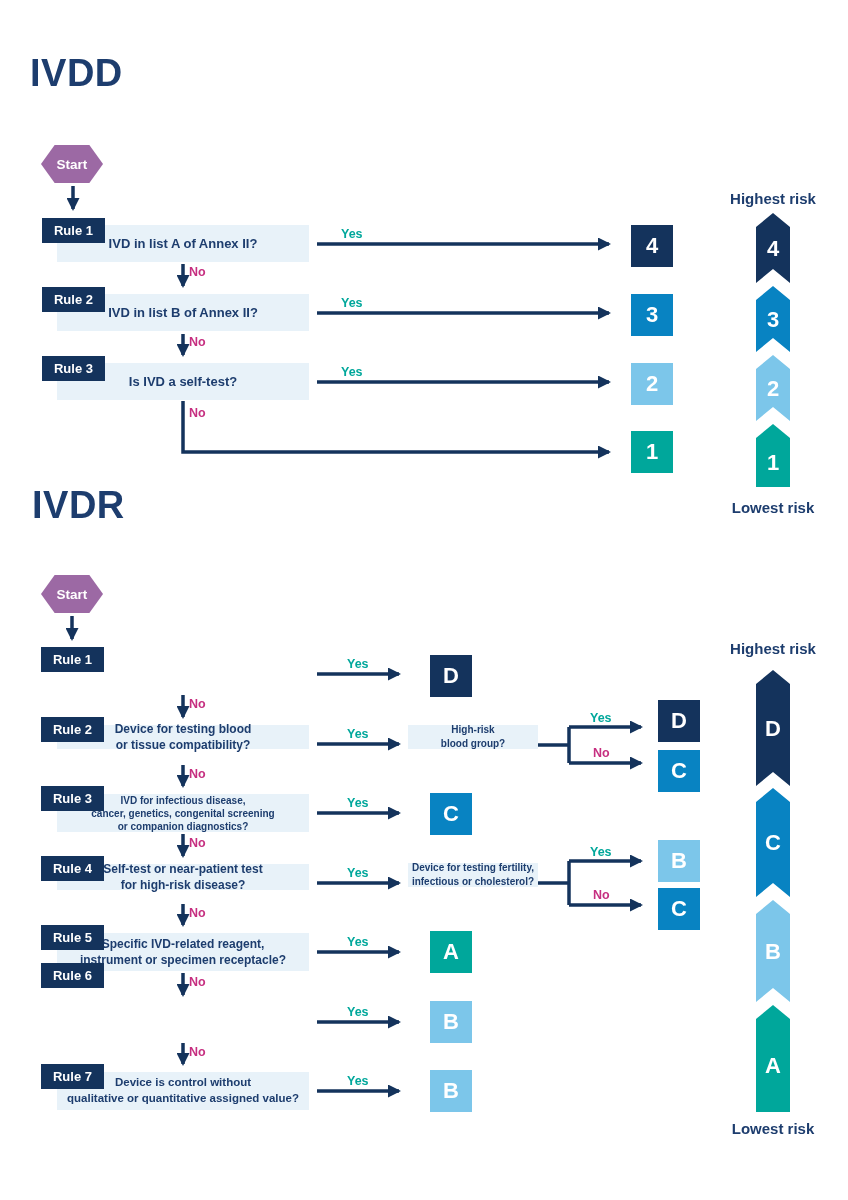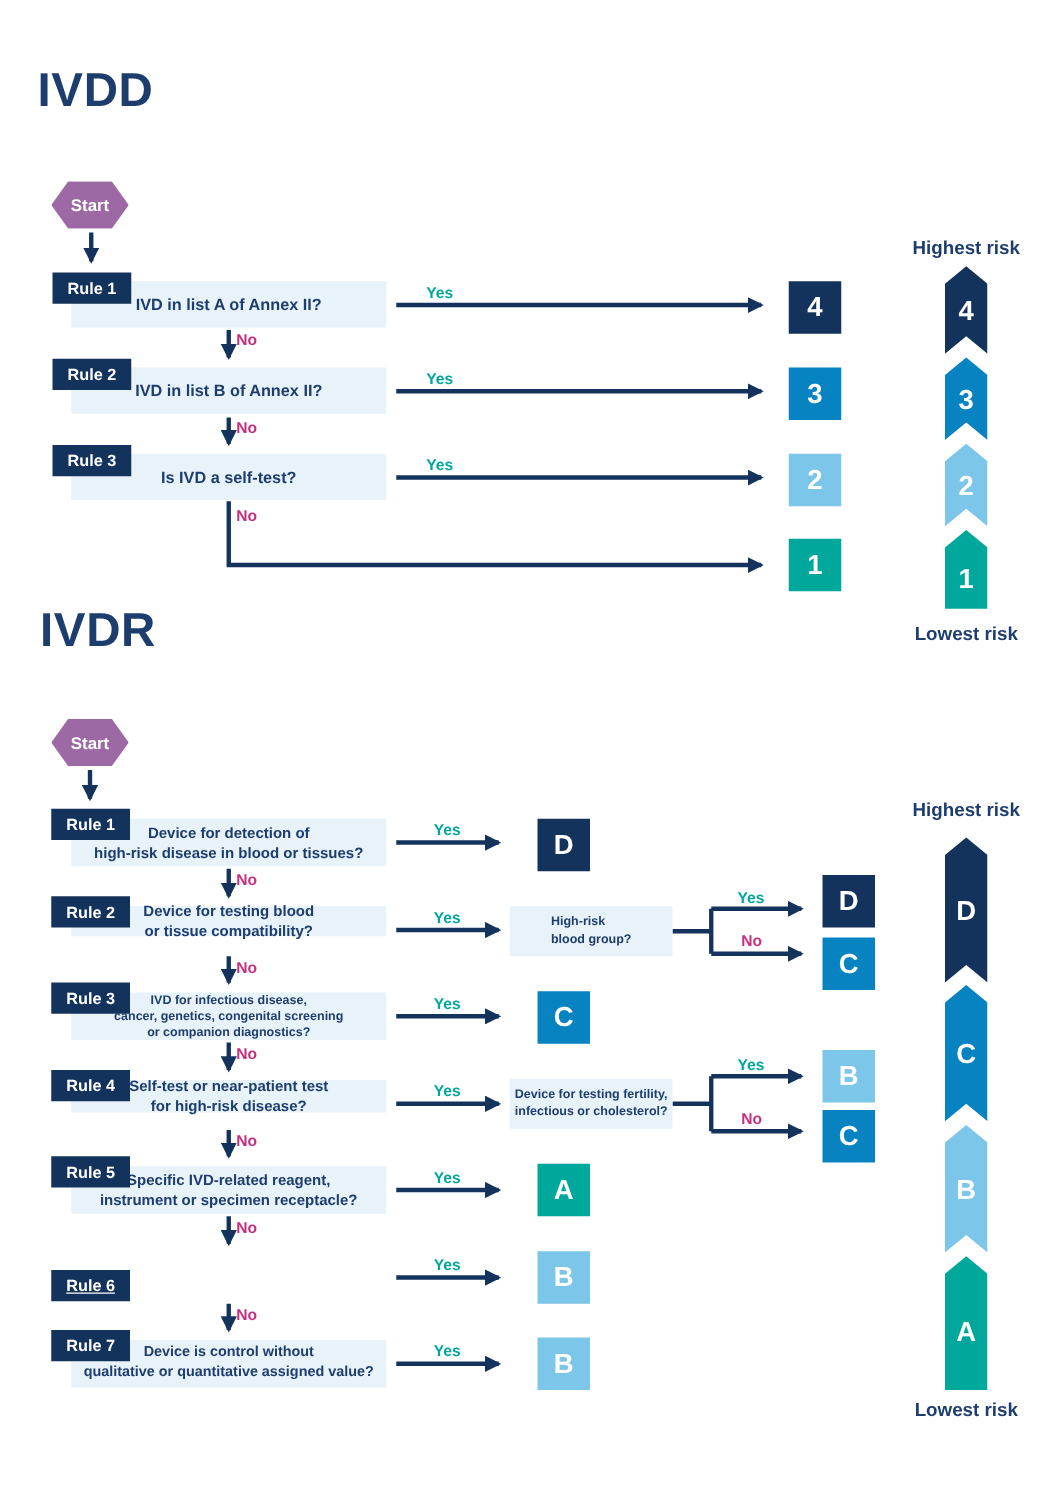--- a/index.html
+++ b/index.html
@@ -24,23 +24,23 @@
   }
   .qbox{
     position:absolute;left:57px;width:252px;background:#e8f2f9;color:#1d3d6e;
     font-weight:bold;display:flex;align-items:center;justify-content:center;
     text-align:center;white-space:pre-line;z-index:1;font-size:13px;line-height:1.35;
   }
   .qbox.ivdr{font-size:12px;}
   .qbox.f-small{font-size:10px;line-height:1.3;}
   .qbox.f-mid{font-size:11.5px;}
   .subbox{
-    position:absolute;width:130px;height:40px;background:#e8f2f9;color:#1d3d6e;
+    position:absolute;width:130px;height:24px;background:#e8f2f9;color:#1d3d6e;
     font-weight:bold;font-size:10px;line-height:1.4;display:flex;align-items:center;
-    justify-content:center;white-space:pre-line;z-index:1;
+    justify-content:center;text-align:center;white-space:pre-line;z-index:1;
   }
   .result{
     position:absolute;width:42px;height:42px;color:#fff;font-weight:bold;
     font-size:22px;display:flex;align-items:center;justify-content:center;z-index:1;
   }
   .bg-navy{background:#14335c}.bg-blue{background:#0883c2}
   .bg-lightblue{background:#7cc6ea}.bg-teal{background:#00a79b}
   .lbl{position:absolute;font-size:12.5px;font-weight:bold;z-index:2;line-height:1;}
   .lbl.yes{color:#00a79b}
   .lbl.no{color:#c62f80}
@@ -142,36 +142,34 @@
   </svg>
   <div class="risk-label" style="left:713px;top:500px;">Lowest risk</div>
 
   <div class="title" style="left:32px;top:486px;">IVDR</div>
 
   <div class="hex" style="left:41px;top:575px;">
     <span>Start</span>
   </div>
 
   <div class="rule-tab" style="left:41px;top:647px;">Rule 1</div>
-  <div class="qbox ivdr" style="top:655px;height:38px;">Device for detection of
-high-risk disease in blood or tissues?</div>
   <div class="rule-tab" style="left:41px;top:717px;">Rule 2</div>
   <div class="qbox ivdr" style="top:725px;height:24px;">Device for testing blood
 or tissue compatibility?</div>
   <div class="rule-tab" style="left:41px;top:786px;">Rule 3</div>
   <div class="qbox ivdr f-small" style="top:794px;height:38px;">IVD for infectious disease,
 cancer, genetics, congenital screening
 or companion diagnostics?</div>
   <div class="rule-tab" style="left:41px;top:856px;">Rule 4</div>
   <div class="qbox ivdr" style="top:864px;height:26px;">Self-test or near-patient test
 for high-risk disease?</div>
   <div class="rule-tab" style="left:41px;top:925px;">Rule 5</div>
   <div class="qbox ivdr" style="top:933px;height:38px;">Specific IVD-related reagent,
 instrument or specimen receptacle?</div>
-  <div class="rule-tab" style="left:41px;top:1016px;text-decoration:underline;">Rule 6</div>
+  <div class="rule-tab" style="left:41px;top:963px;">Rule 6</div>
   <div class="rule-tab" style="left:41px;top:1064px;">Rule 7</div>
   <div class="qbox ivdr f-mid" style="top:1072px;height:38px;">Device is control without
 qualitative or quantitative assigned value?</div>
 
   <span class="lbl yes" style="left:347px;top:658px;">Yes</span>
   <span class="lbl yes" style="left:347px;top:728px;">Yes</span>
   <span class="lbl yes" style="left:347px;top:797px;">Yes</span>
   <span class="lbl yes" style="left:347px;top:867px;">Yes</span>
   <span class="lbl yes" style="left:347px;top:936px;">Yes</span>
   <span class="lbl yes" style="left:347px;top:1006px;">Yes</span>

